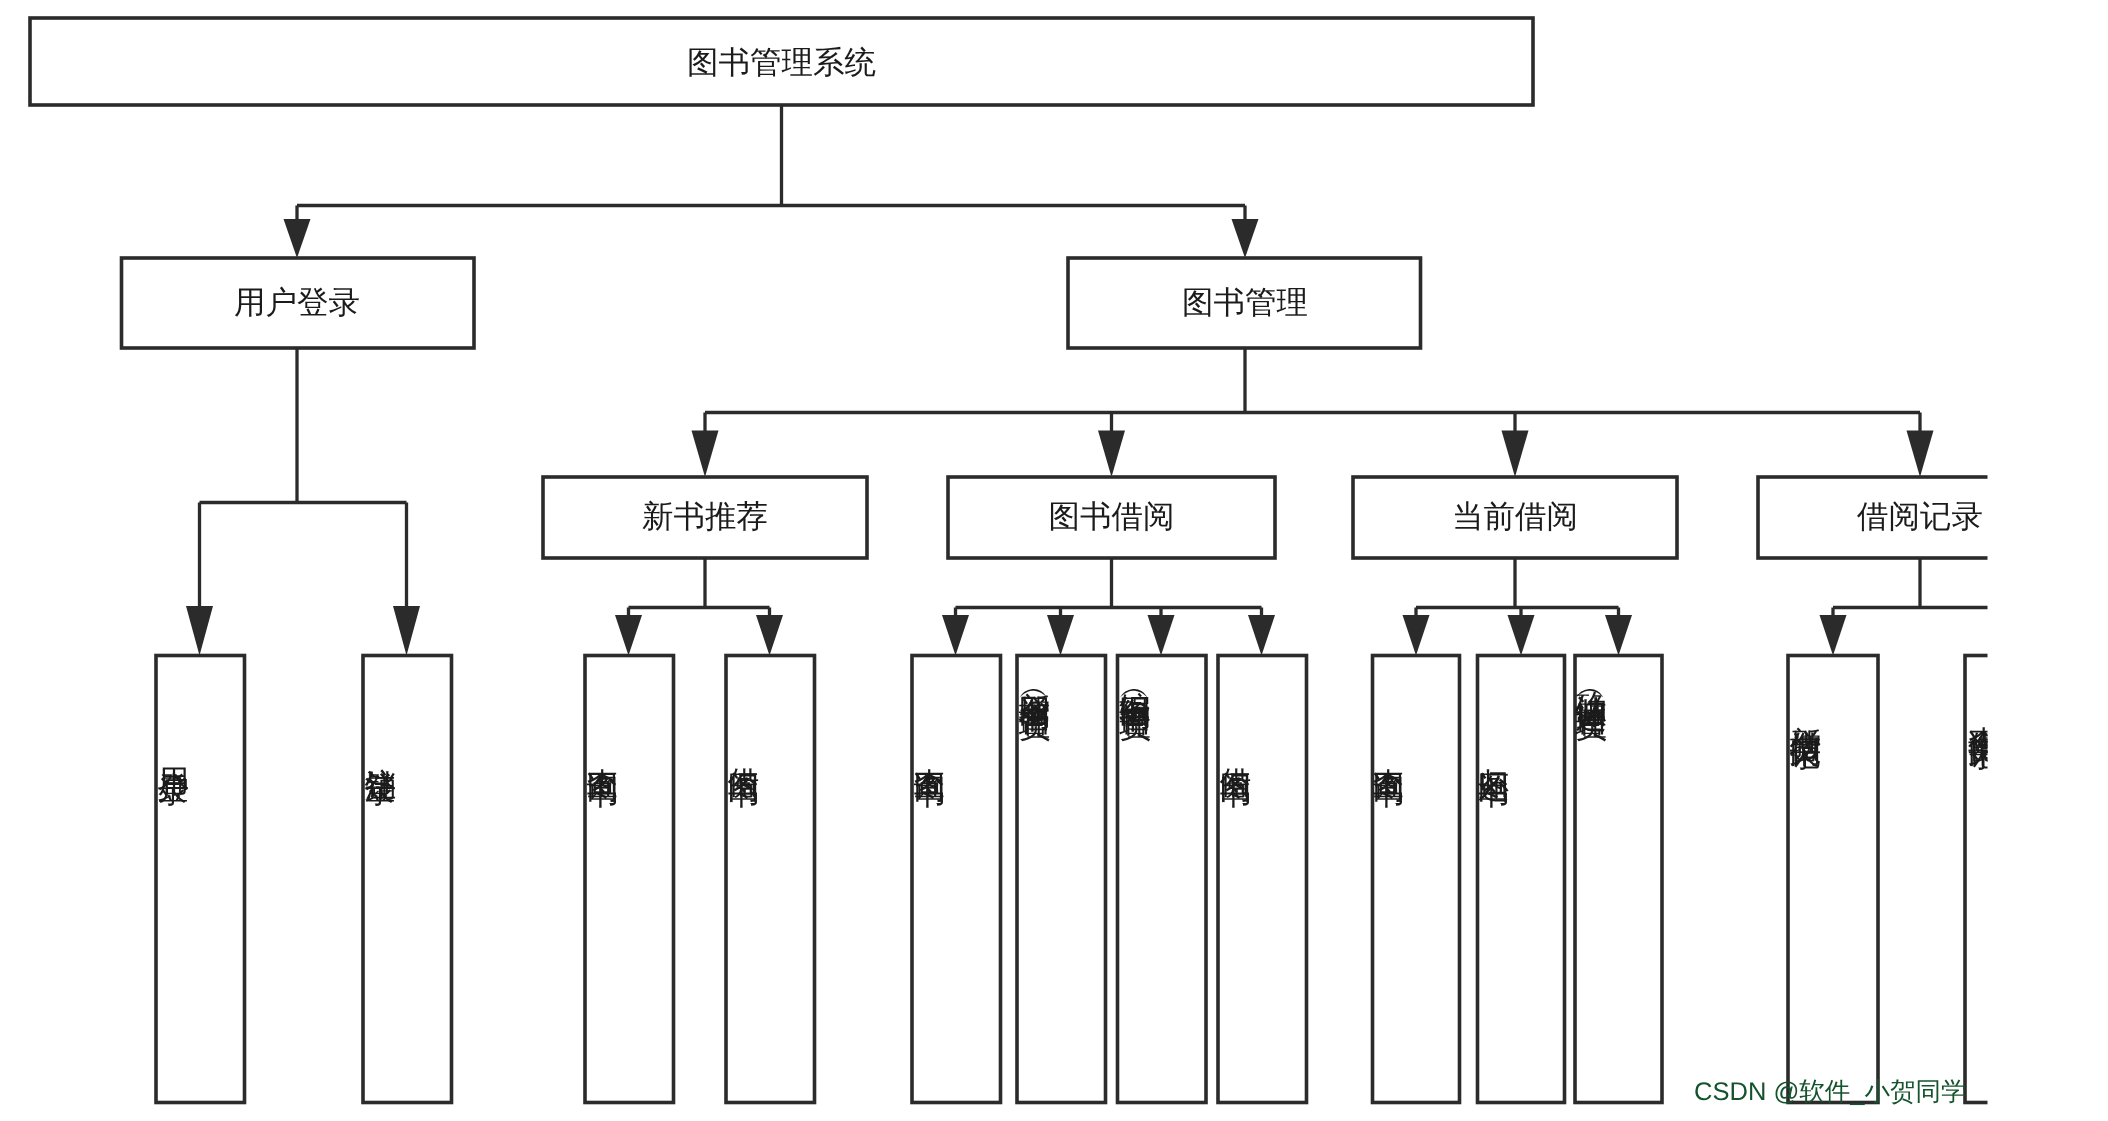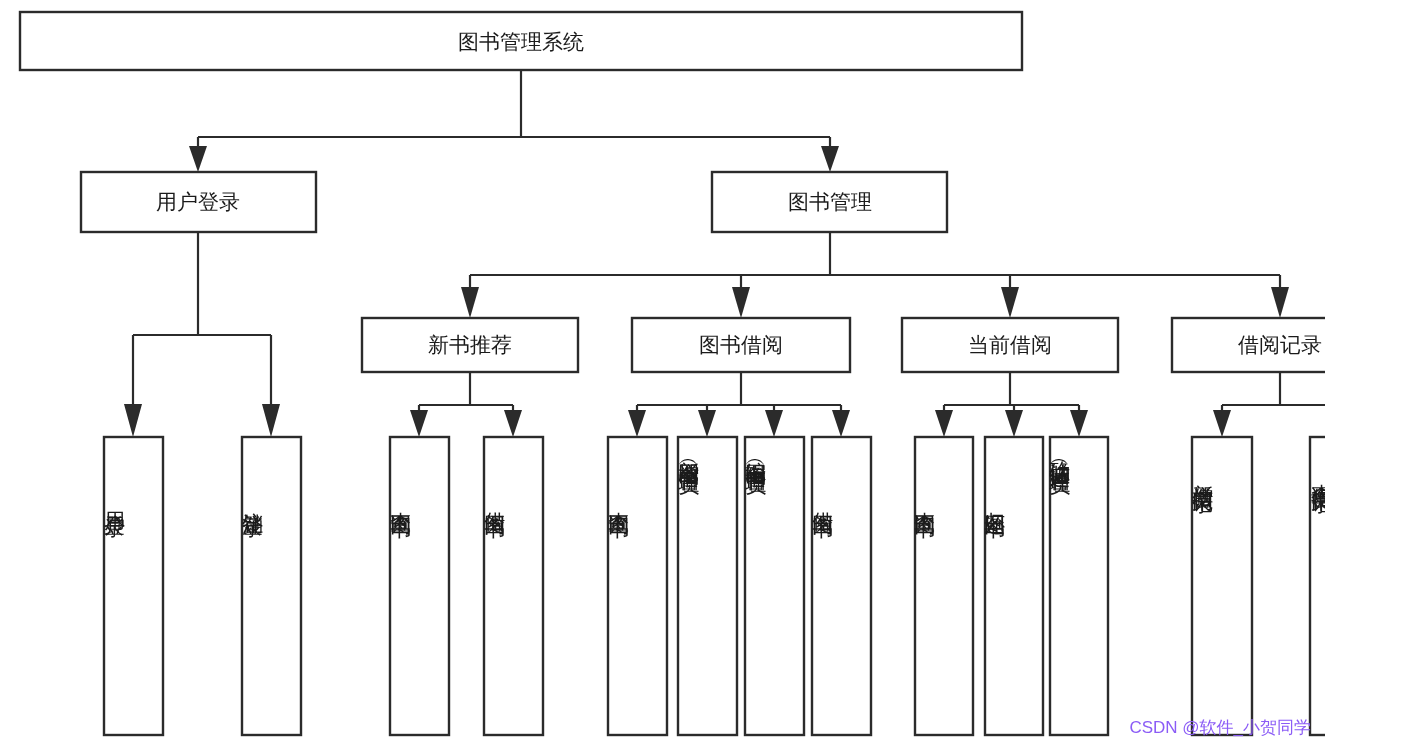--- a/index.html
+++ b/index.html
@@ -55,21 +55,21 @@
     letter-spacing: 2px;
     dominant-baseline: hanging;
     text-anchor: start;
   }
   .watermark-text {
     position: absolute;
     right: 14px;
     bottom: 8px;
     font-family: "Liberation Sans", "DejaVu Sans", sans-serif;
     font-size: 17px;
-    color: #8b5cf6;
+    color: #14532d;
     white-space: nowrap;
     pointer-events: none;
     user-select: none;
   }
 </style>
 </head>
 <body>
 
 <div id="diagram-root">
 

